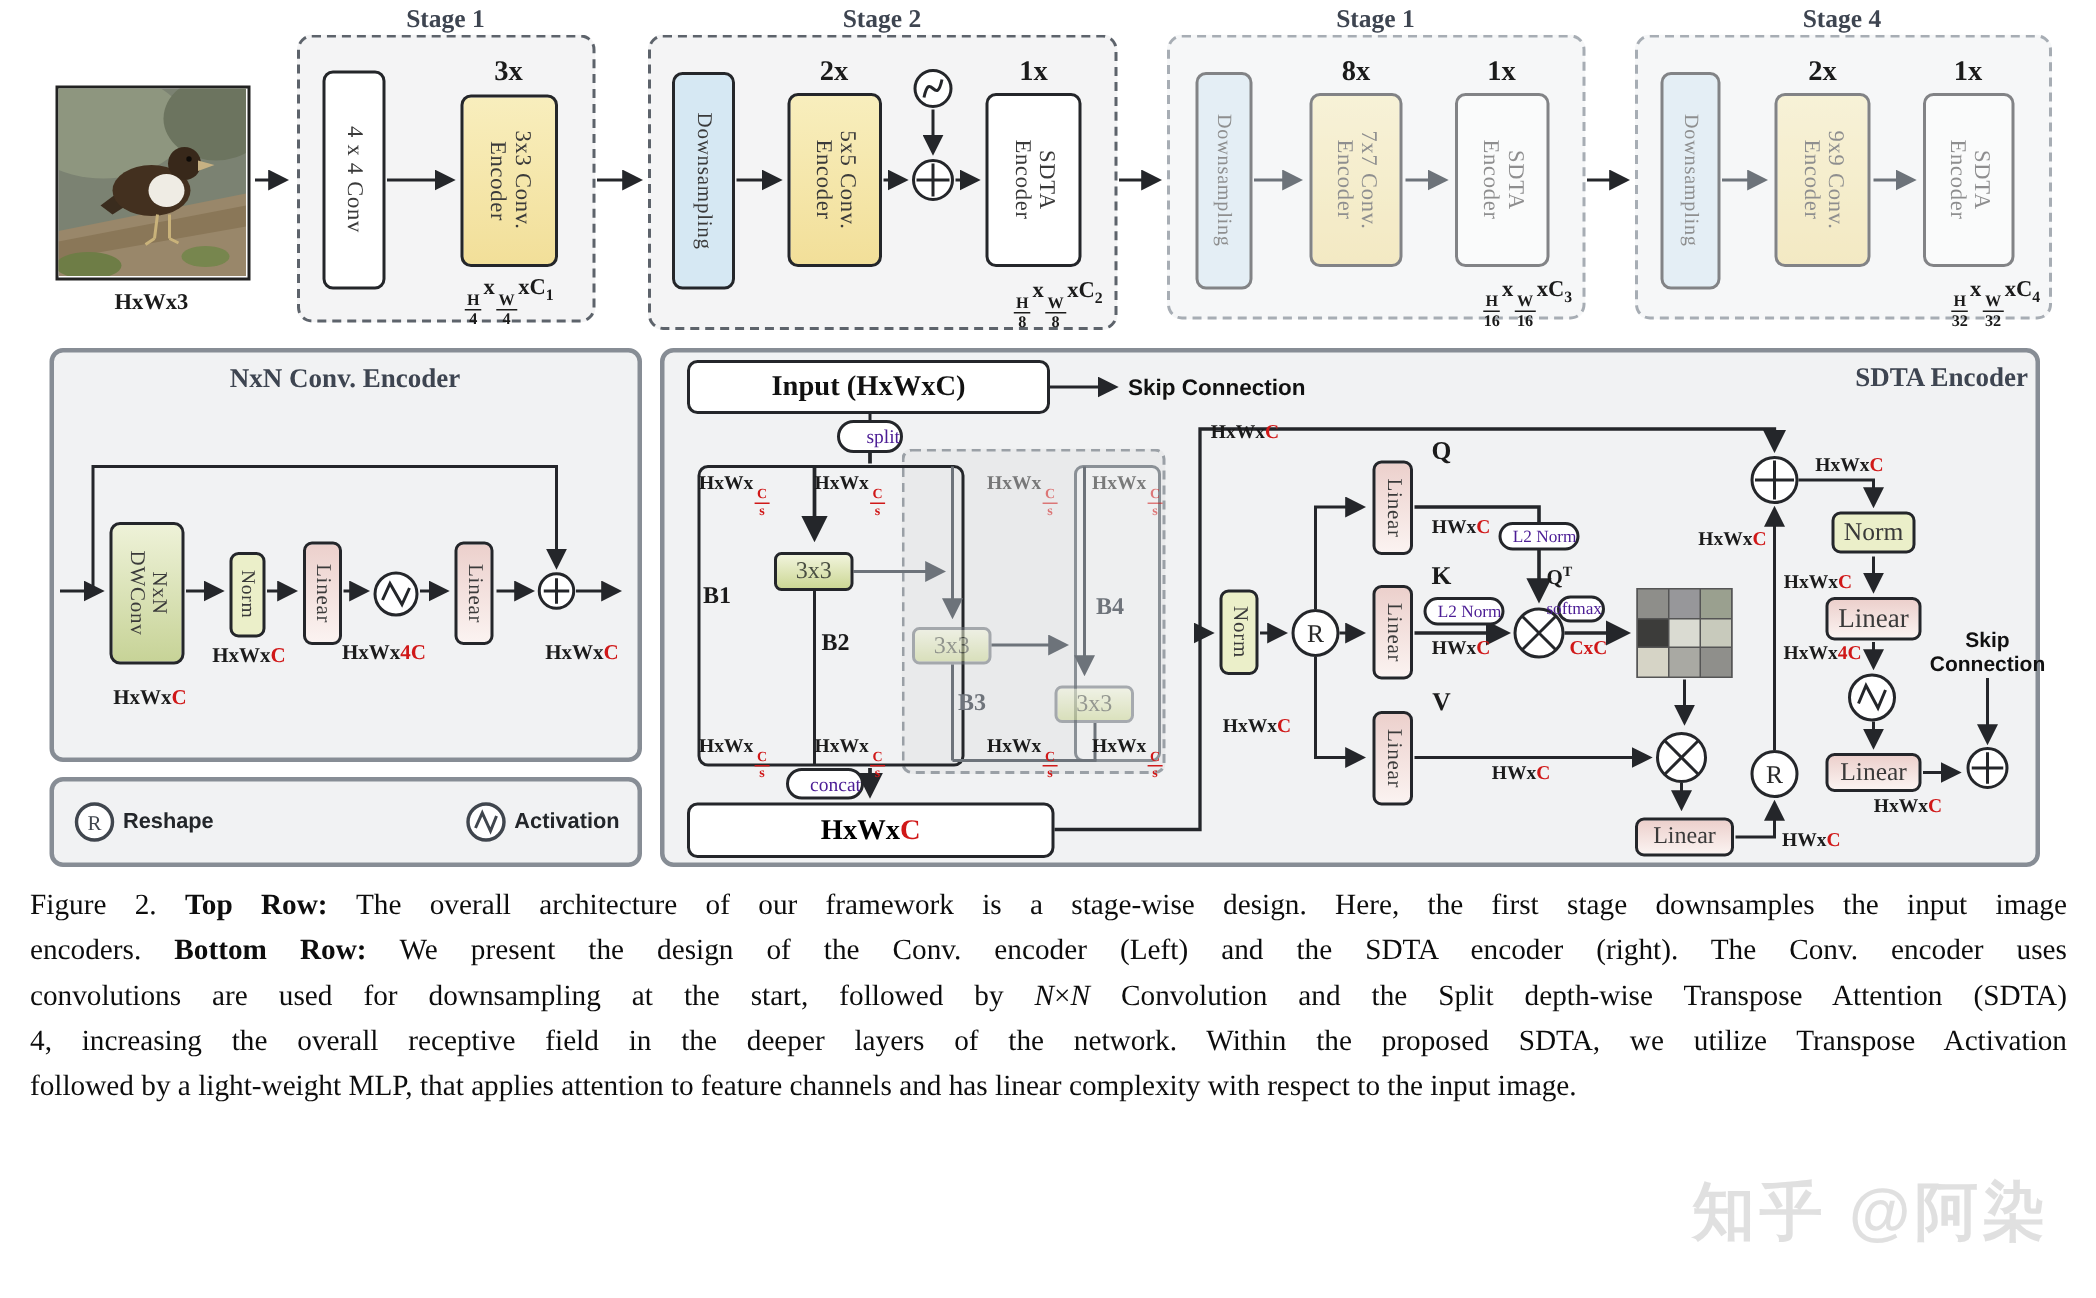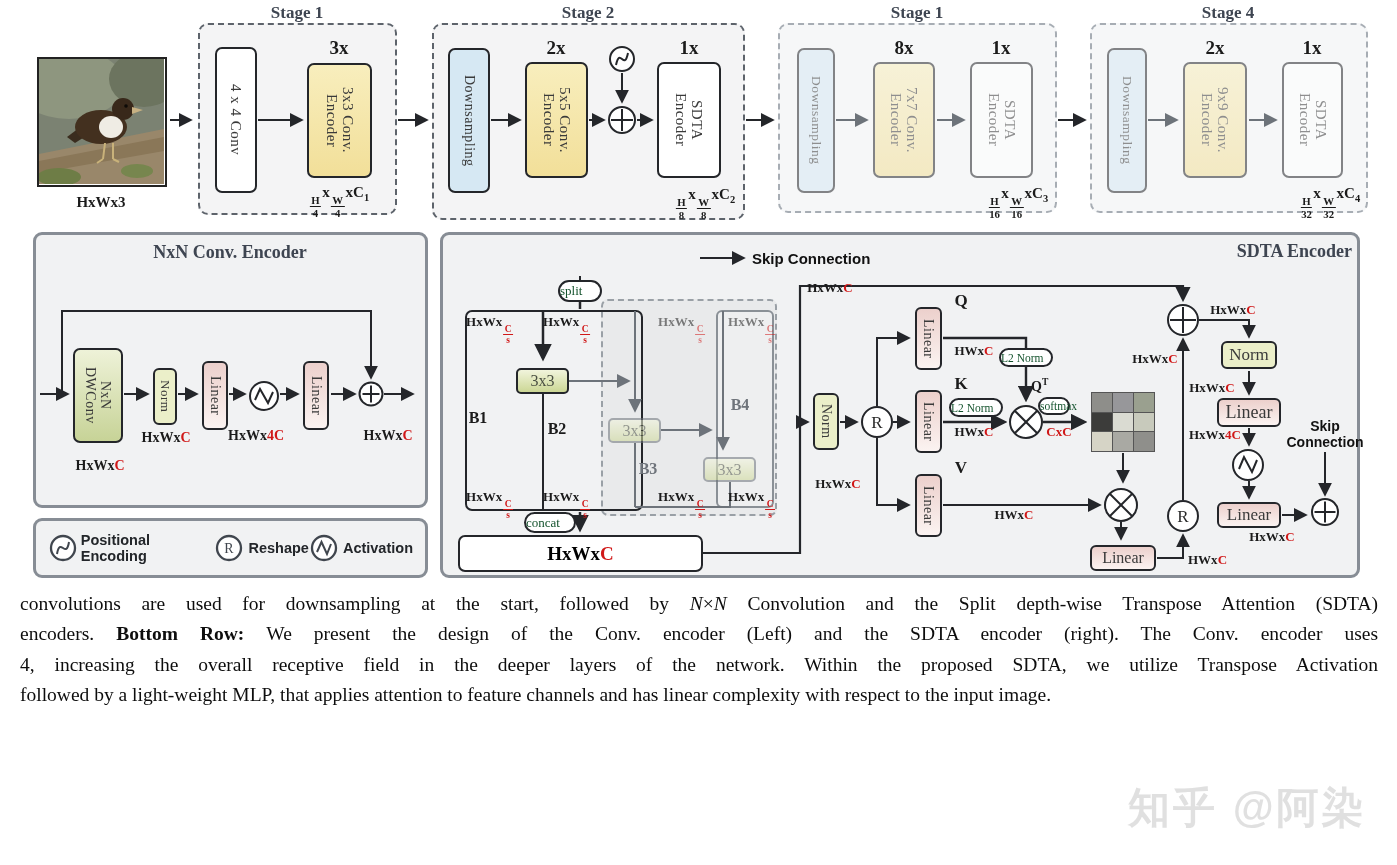--- a/index.html
+++ b/index.html
@@ -10,21 +10,21 @@
   .dash.lt{border-color:#a7adb4;background:#f6f7f8}
   .box{position:absolute;border:2px solid #24262a;border-radius:7px;display:flex;align-items:center;justify-content:center;background:#fff;box-sizing:border-box}
   .vt{writing-mode:vertical-rl;text-orientation:mixed;white-space:pre-line;text-align:center;font-family:"Liberation Serif",serif;color:#3a3a3a;letter-spacing:.5px;line-height:1.08}
   .yellow{background:linear-gradient(180deg,#f8eebd,#f2df99)}
   .blue{background:#d6e8f3}
   .pink{background:linear-gradient(180deg,#ecd0cc,#fbf3f1)}
   .green3{background:linear-gradient(180deg,#f1f4dc,#ccd795)}
   .dwg{background:linear-gradient(180deg,#eef2d8,#c7d397)}
   .normfill{background:#ebefc9}
   .fade{opacity:.55}
-  .oval{position:absolute;border:2px solid #24262a;border-radius:999px;background:#fff;display:flex;align-items:center;justify-content:flex-start;font-family:"Liberation Serif",serif;color:#14532d;box-sizing:border-box}
+  .oval{position:absolute;border:2px solid #24262a;border-radius:999px;background:#fff;display:flex;align-items:center;justify-content:flex-end;font-family:"Liberation Serif",serif;color:#4c1d95;box-sizing:border-box}
   .lab{position:absolute;font-family:"Liberation Serif",serif;font-weight:bold;color:#1b1b1b;white-space:nowrap;transform:translateX(-50%);font-size:13px;line-height:1.1}
   .slab{position:absolute;font-family:"Liberation Sans",sans-serif;font-weight:bold;color:#111;white-space:pre-line;font-size:15px;line-height:1.15}
   .stitle{position:absolute;font-family:"Liberation Serif",serif;font-weight:bold;color:#3e4551;font-size:17px;transform:translateX(-50%);white-space:nowrap}
   .ptitle{position:absolute;font-family:"Liberation Serif",serif;font-weight:bold;color:#3e4551;font-size:18px;white-space:nowrap}
   .red{color:#d01818}
   .frac{display:inline-flex;flex-direction:column;align-items:center;vertical-align:-0.45em;line-height:1;margin:0 1px}
   .fn{font-size:.72em;line-height:1;border-bottom:1.4px solid currentColor;padding:0 1.5px}
   .fd{font-size:.72em;line-height:1.15}
   sub{font-size:.7em}
   sup{font-size:.68em}
@@ -285,41 +285,37 @@
   <div class="lab" style="left:256px;top:428px;font-size:14px"><span>HxWx</span><span class="red">4C</span></div>
   <div class="box pink" style="left:303px;top:361px;width:26px;height:69px;border-radius:6px">
       <span class="vt" style="font-size:14px">Linear</span>
     </div>
   <div class="lab" style="left:388px;top:428px;font-size:14px"><span>HxWx</span><span class="red">C</span></div>
 
   <div class="legend-row">
     <div class="litem">
       <svg width="30" height="30">
           <circle cx="15" cy="15" r="12" fill="#fff" stroke="#40464e" stroke-width="2.3"></circle>
-          <path d="M9,21 C12,3 18,27 21,9" fill="none" stroke="#40464e" stroke-width="2"></path>
-        </svg>
-      <span class="txt">Positional Encoding</span>
-    </div>
-    <div class="litem">
-      <svg width="30" height="30">
-          <circle cx="15" cy="15" r="12" fill="#fff" stroke="#40464e" stroke-width="2.3"></circle>
           <text x="15" y="20" text-anchor="middle" font-family="Liberation Serif, serif" font-size="14" fill="#40464e">R</text>
         </svg>
       <span class="txt">Reshape</span>
     </div>
     <div class="litem">
       <svg width="30" height="30">
           <circle cx="15" cy="15" r="12" fill="#fff" stroke="#40464e" stroke-width="2.3"></circle>
           <path d="M8,19 L12.5,9 L18,21 L22,11" fill="none" stroke="#40464e" stroke-width="2"></path>
         </svg>
       <span class="txt">Activation</span>
     </div>
   </div>
 
   <div class="ptitle" style="left:1352px;top:241px;transform:translateX(-100%)">SDTA Encoder</div>
+  <div class="box" style="left:458px;top:240px;width:242px;height:36px;border-width:2.5px;font-weight:bold;font-size:19px;color:#111">
+      <span>Input (HxWxC)</span>
+    </div>
   <div class="slab" style="left:752px;top:250px">Skip Connection</div>
   <div class="oval" style="left:558px;top:280px;width:44px;height:22px;font-size:13px">
       <span>split</span>
     </div>
 
   <div class="lab" style="left:490px;top:315px"><span>HxWx</span><span class="frac red">
         <span class="fn">C</span>
         <span class="fd">s</span>
       </span></div>
   <div class="lab" style="left:567px;top:315px"><span>HxWx</span><span class="frac red">
@@ -328,21 +324,21 @@
       </span></div>
   <div class="lab fade" style="left:682px;top:315px"><span>HxWx</span><span class="frac red">
         <span class="fn">C</span>
         <span class="fd">s</span>
       </span></div>
   <div class="lab fade" style="left:752px;top:315px"><span>HxWx</span><span class="frac red">
         <span class="fn">C</span>
         <span class="fd">s</span>
       </span></div>
 
-  <div class="lab" style="left:478px;top:409px;font-size:16px">B1</div>
+  <div class="lab" style="left:478px;top:389px;font-size:16px">B1</div>
   <div class="lab" style="left:557px;top:420px;font-size:16px">B2</div>
   <div class="lab" style="left:648px;top:460px;font-size:16px;color:#6f747b">B3</div>
   <div class="lab" style="left:740px;top:396px;font-size:16px;color:#6f747b">B4</div>
 
   <div class="box green3" style="left:516px;top:368px;width:53px;height:26px;border-radius:5px;font-size:16px;color:#4a4f42">
       <span>3x3</span>
     </div>
   <div class="box green3 fade" style="left:608px;top:418px;width:53px;height:25px;border-radius:5px;font-size:16px;color:#4a4f42;border-color:#6d737a">
       <span>3x3</span>
     </div>
@@ -435,21 +431,22 @@
     </div>
   <div class="lab" style="left:1215px;top:428px"><span>HxWx</span><span class="red">4C</span></div>
   <div class="box pink" style="left:1217px;top:502px;width:64px;height:26px;border-radius:6px;font-size:17px;color:#3a3a3a">
       <span>Linear</span>
     </div>
   <div class="lab" style="left:1272px;top:530px"><span>HxWx</span><span class="red">C</span></div>
   <div class="slab" style="left:1325px;top:418px;transform:translateX(-50%);font-size:14px;text-align:center">Skip
 Connection</div>
 
   <div id="caption">
+      <div class="cline"><span>Figure 2. </span><span class="cb">Top Row: </span><span>The overall architecture of our framework is a stage-wise design. Here, the first stage downsamples the input image</span></div>
+      <div class="cline"><span>encoders. </span><span class="cb">Bottom Row: </span><span>We present the design of the Conv. encoder (Left) and the SDTA encoder (right). The Conv. encoder uses</span></div>
       <div class="cline"><span>convolutions are used for downsampling at the start, followed by </span><span class="ci">N</span><span>×</span><span class="ci">N</span><span> Convolution and the Split depth-wise Transpose Attention (SDTA)</span></div>
-      <div class="cline"><span>encoders. </span><span class="cb">Bottom Row: </span><span>We present the design of the Conv. encoder (Left) and the SDTA encoder (right). The Conv. encoder uses</span></div>
       <div class="cline"><span>4, increasing the overall receptive field in the deeper layers of the network. Within the proposed SDTA, we utilize Transpose Activation</span></div>
       <div class="cline last"><span>followed by a light-weight MLP, that applies attention to feature channels and has linear complexity with respect to the input image.</span></div>
     </div>
 
   <div id="watermark">知乎 @阿染</div>
 
 </div>
 
 </body></html>

